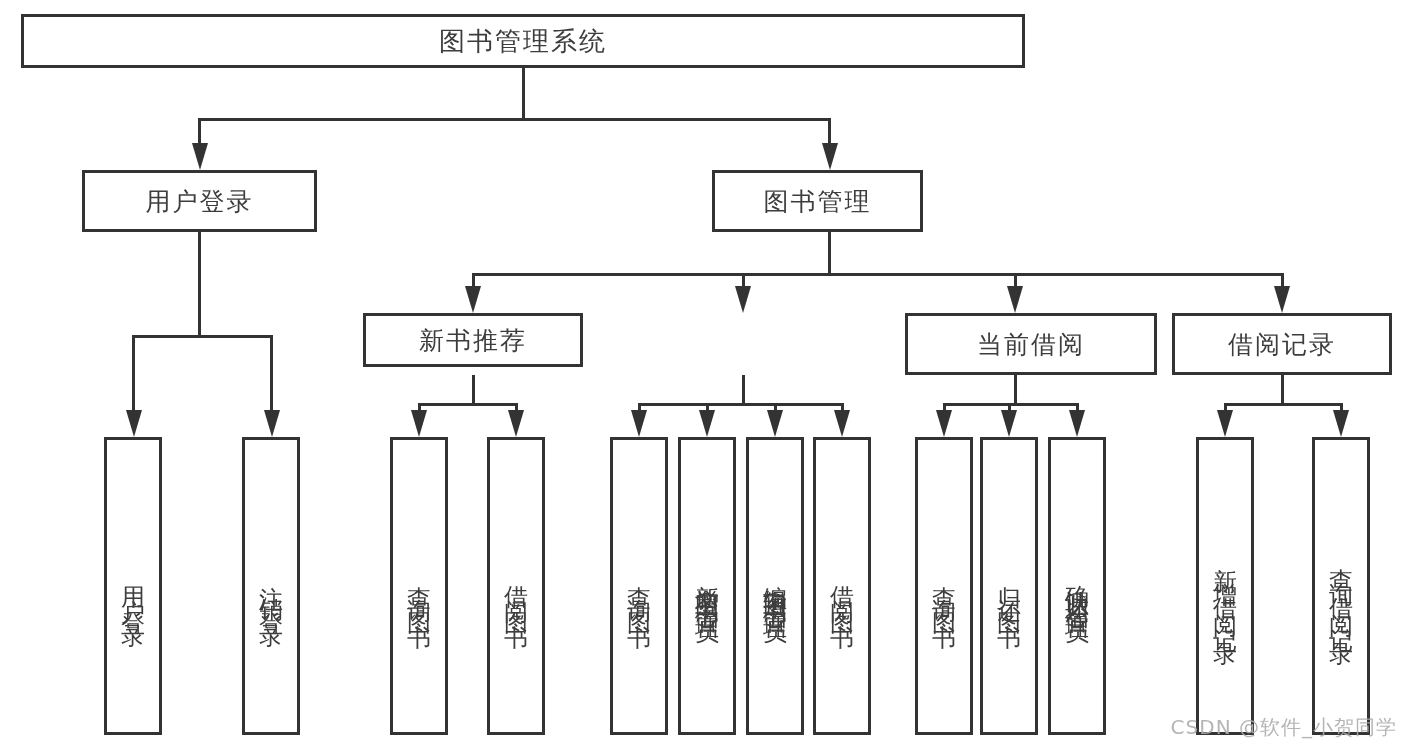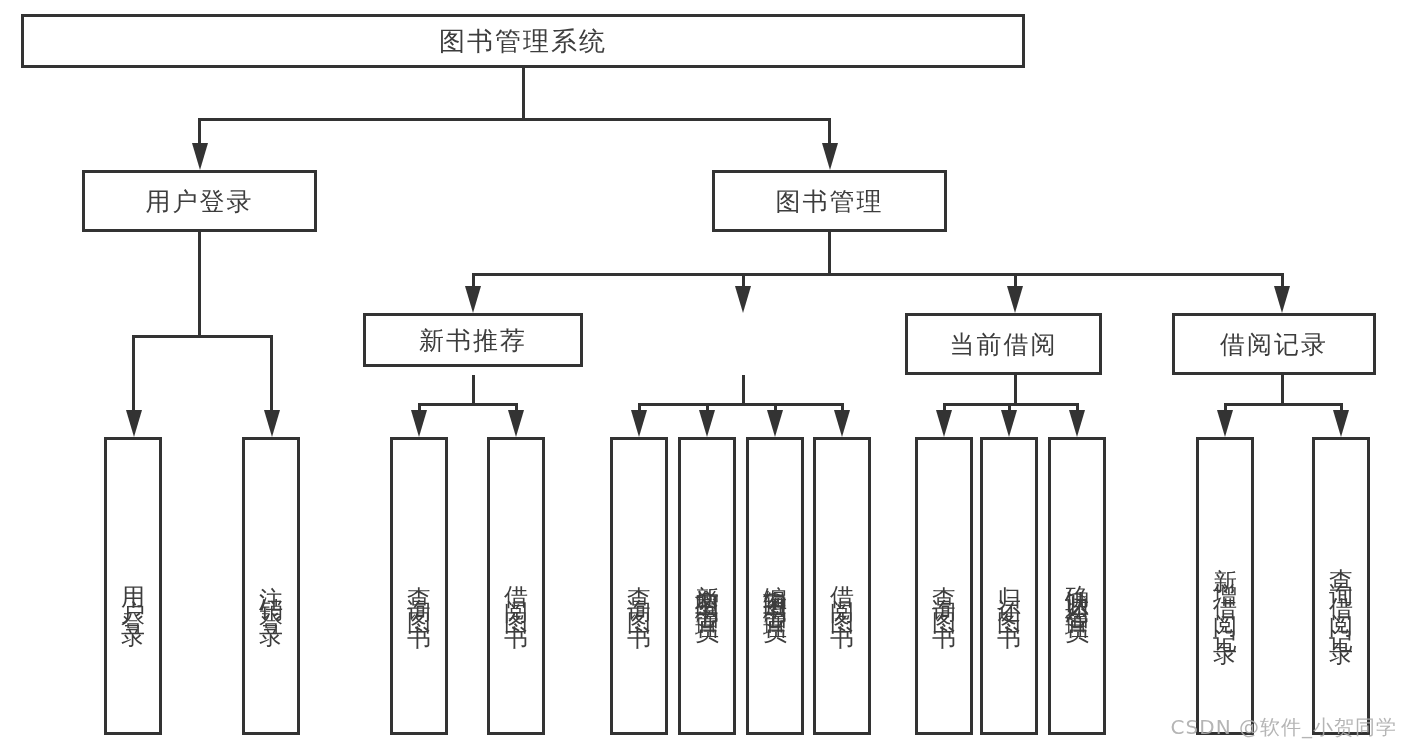--- a/index.html
+++ b/index.html
@@ -39,34 +39,34 @@
 <div class="canvas">
 
   <div class="box" style="left:21px;top:14px;width:1004px;height:54px">
     <span class="title-label">图书管理系统</span>
   </div>
 
   <div class="box" style="left:82px;top:170px;width:235px;height:62px">
     <span class="h-label">用户登录</span>
   </div>
 
-  <div class="box" style="left:712px;top:170px;width:235px;height:62px">
+  <div class="box" style="left:712px;top:170px;width:211px;height:62px">
     <span class="h-label">图书管理</span>
   </div>
 
   <div class="box" style="left:363px;top:313px;width:220px;height:54px">
     <span class="h-label">新书推荐</span>
   </div>
 
 
-  <div class="box" style="left:905px;top:313px;width:197px;height:62px">
+  <div class="box" style="left:905px;top:313px;width:252px;height:62px">
     <span class="h-label">当前借阅</span>
   </div>
 
-  <div class="box" style="left:1172px;top:313px;width:204px;height:62px">
+  <div class="box" style="left:1172px;top:313px;width:220px;height:62px">
     <span class="h-label">借阅记录</span>
   </div>
 
   <div class="box" style="left:104px;top:437px;width:58px;height:298px">
     <span class="v-label ls4">用户登录</span>
   </div>
 
   <div class="box" style="left:242px;top:437px;width:58px;height:298px">
     <span class="v-label ls4">注销登录</span>
   </div>

